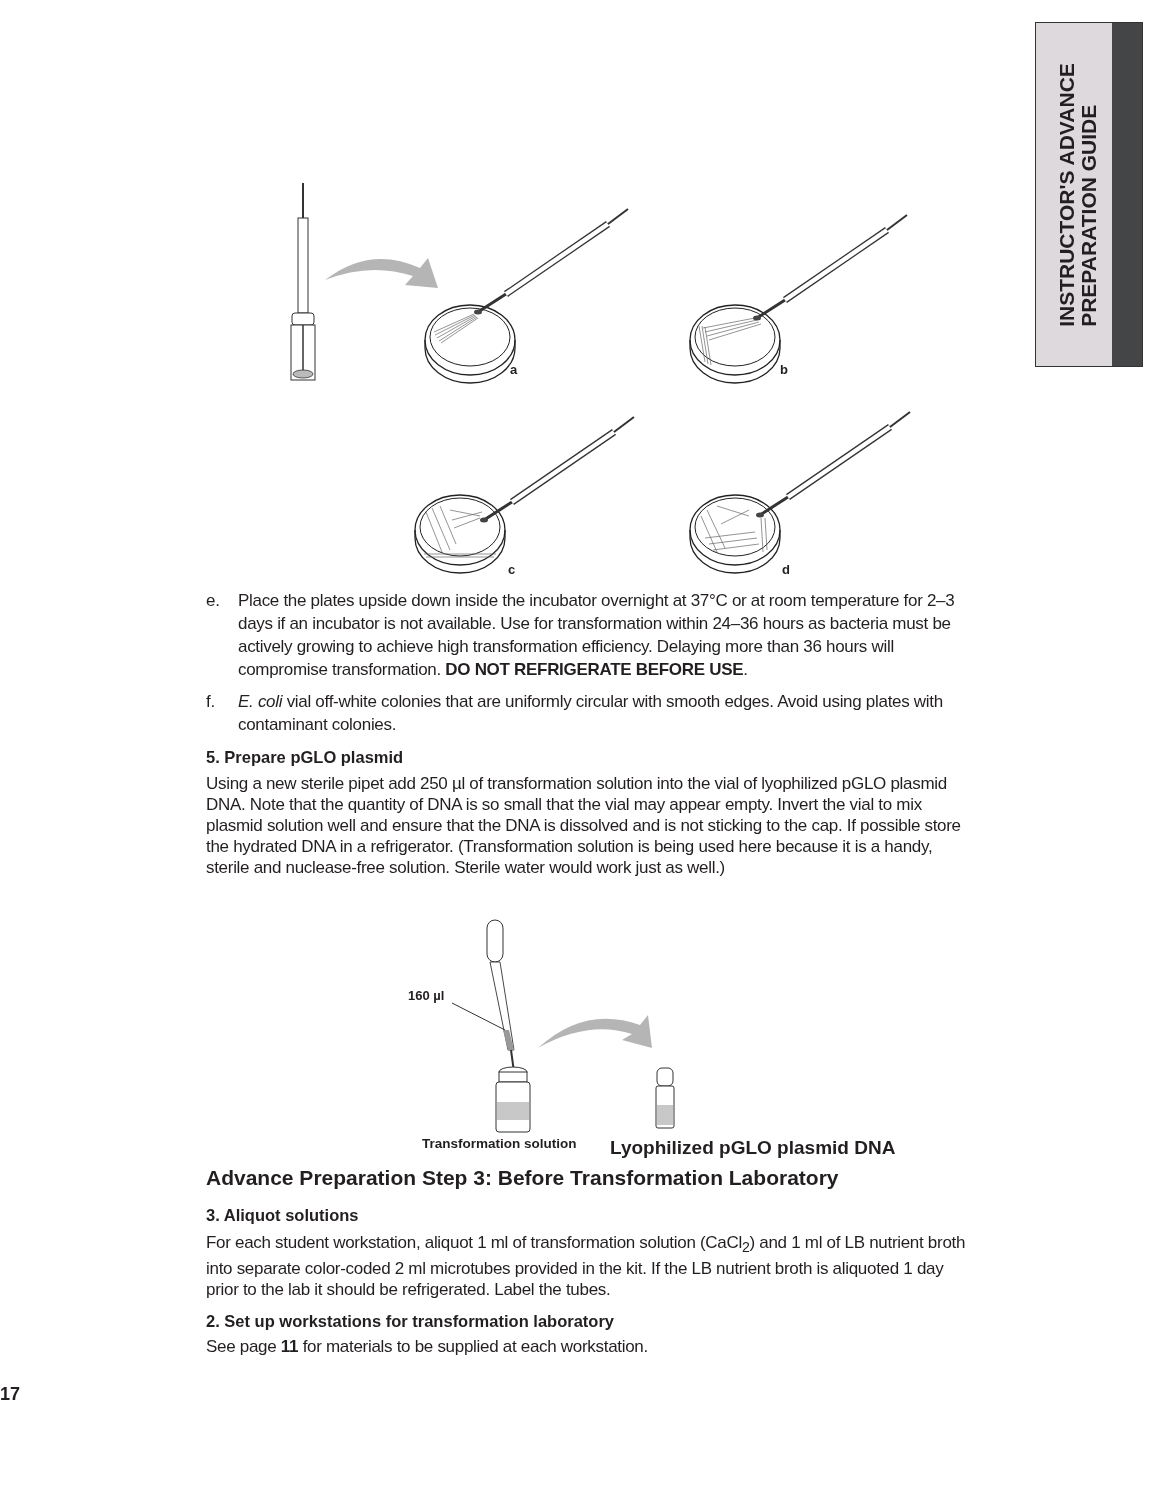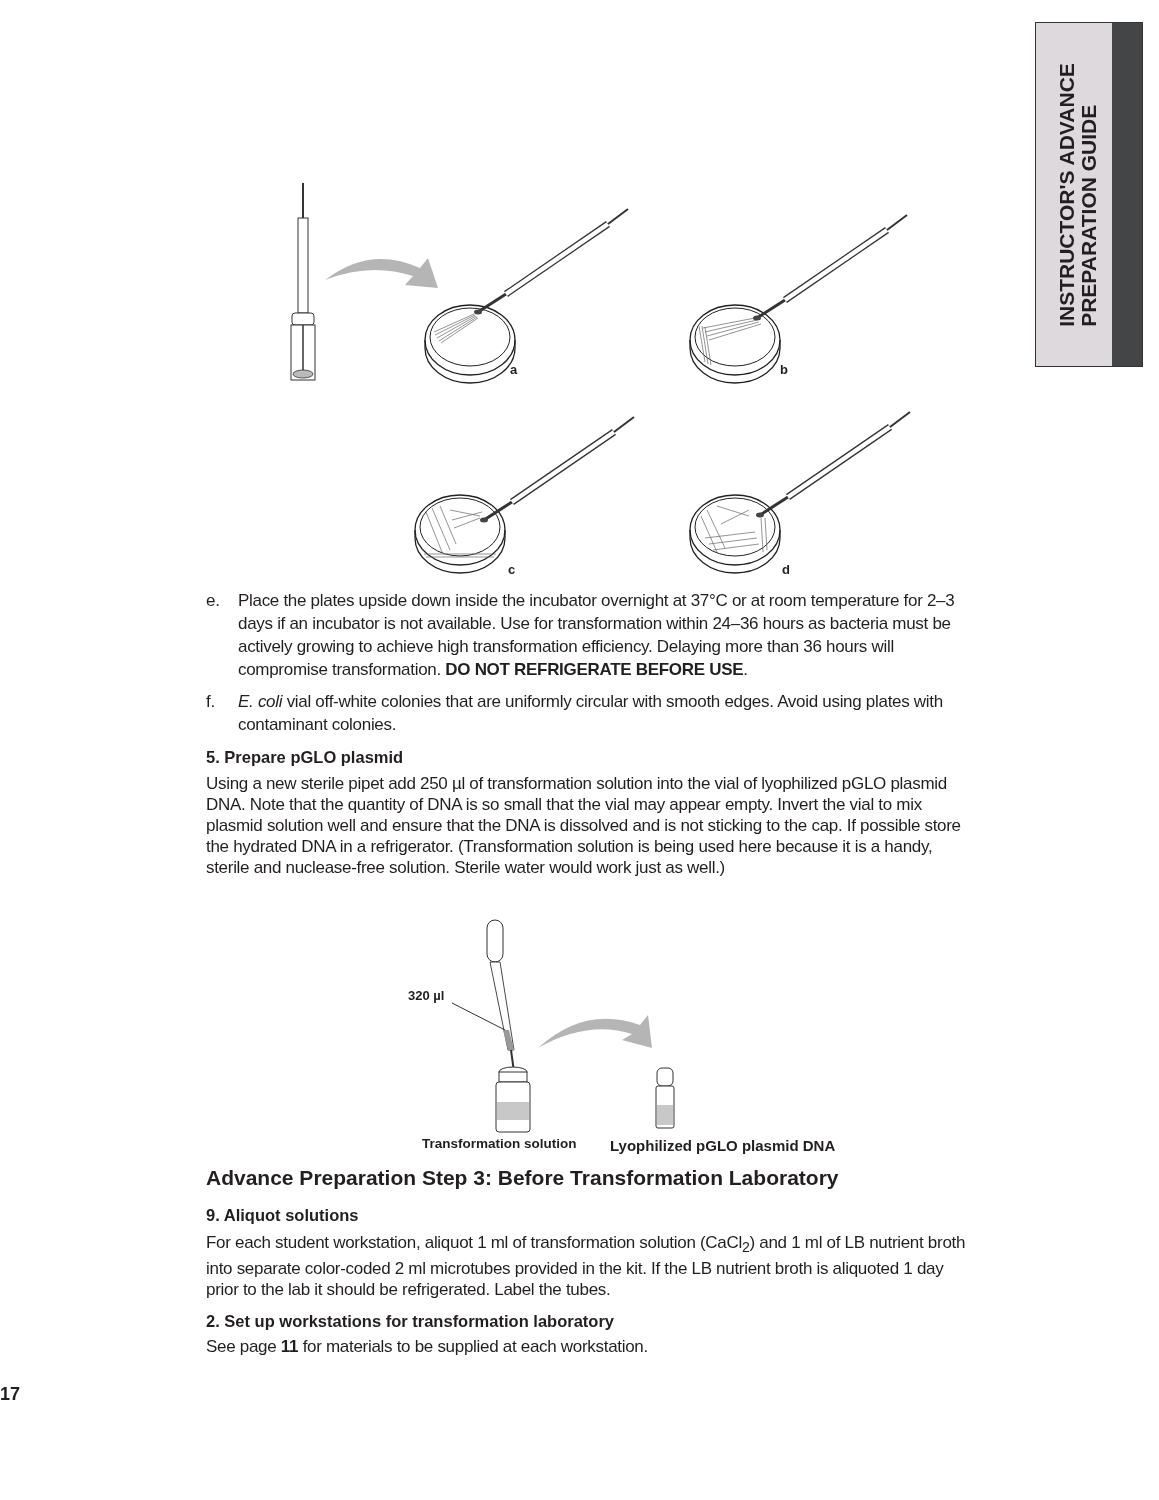--- a/index.html
+++ b/index.html
@@ -156,23 +156,23 @@
     <rect x="496" y="1082" width="34" height="50" rx="3" fill="#fff" stroke="#333"></rect>
     <rect x="497" y="1102" width="32" height="18" fill="#c8c8c8"></rect>
   </g>
   <path d="M538 1048 Q585 1005 640 1025 L648 1015 L652 1048 L622 1040 L632 1034 Q588 1020 538 1048 Z" fill="#b5b5b5"></path>
   <g>
     <rect x="657" y="1068" width="16" height="18" rx="5" fill="#fff" stroke="#333"></rect>
     <rect x="656" y="1086" width="18" height="42" rx="2" fill="#fff" stroke="#333"></rect>
     <rect x="657" y="1105" width="16" height="20" fill="#c8c8c8"></rect>
   </g>
 </svg>
-<div class="fig-label" style="left:408px;top:988px;font-size:13px">320 µl</div>
+<div class="fig-label" style="left:408px;top:988px;font-size:13px">160 µl</div>
 <div class="fig-label" style="left:422px;top:1136px;font-size:13.5px">Transformation solution</div>
-<div class="fig-label" style="left:610px;top:1137px;font-size:15px">Lyophilized pGLO plasmid DNA</div>
+<div class="fig-label" style="left:610px;top:1137px;font-size:19px">Lyophilized pGLO plasmid DNA</div>
 
 <div class="h2" style="top:1166px">Advance Preparation Step 3:  Before Transformation Laboratory</div>
-<div class="h3" style="top:1206px">9.  Aliquot solutions</div>
+<div class="h3" style="top:1206px">3.  Aliquot solutions</div>
 <div class="para" style="top:1232px"><span>For each student workstation, aliquot 1 ml of transformation solution (CaCl</span><sub>2</sub><span>) and 1 ml of LB nutrient broth into separate color-coded 2 ml microtubes provided in the kit. If the LB nutrient broth is aliquoted 1 day prior to the lab it should be refrigerated. Label the tubes.</span></div>
 <div class="h3" style="top:1312px">2.  Set up workstations for transformation laboratory</div>
 <div class="para" style="top:1336px"><span>See page </span><b>11</b><span> for materials to be supplied at each workstation.</span></div>
 
 <div class="pagenum">17</div>
 
 </body></html>

